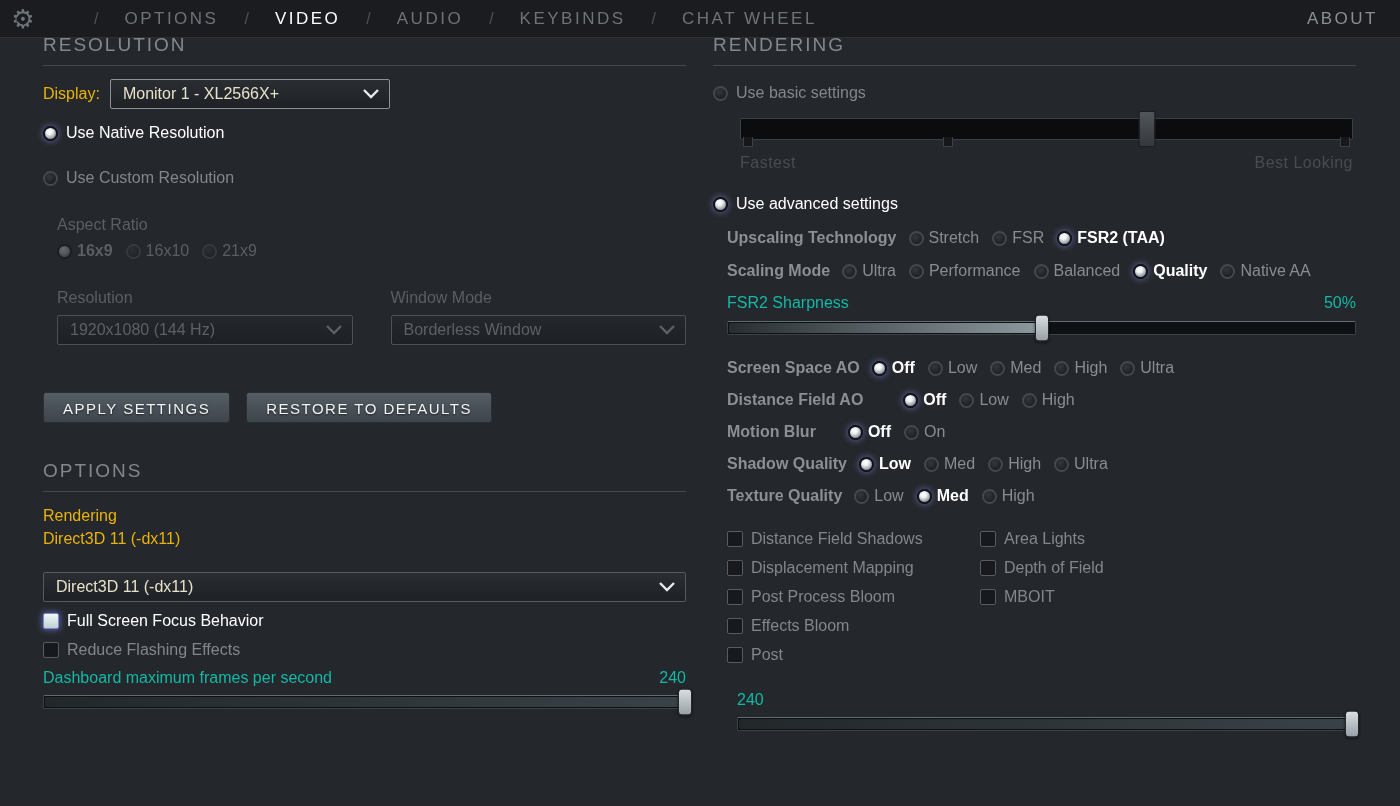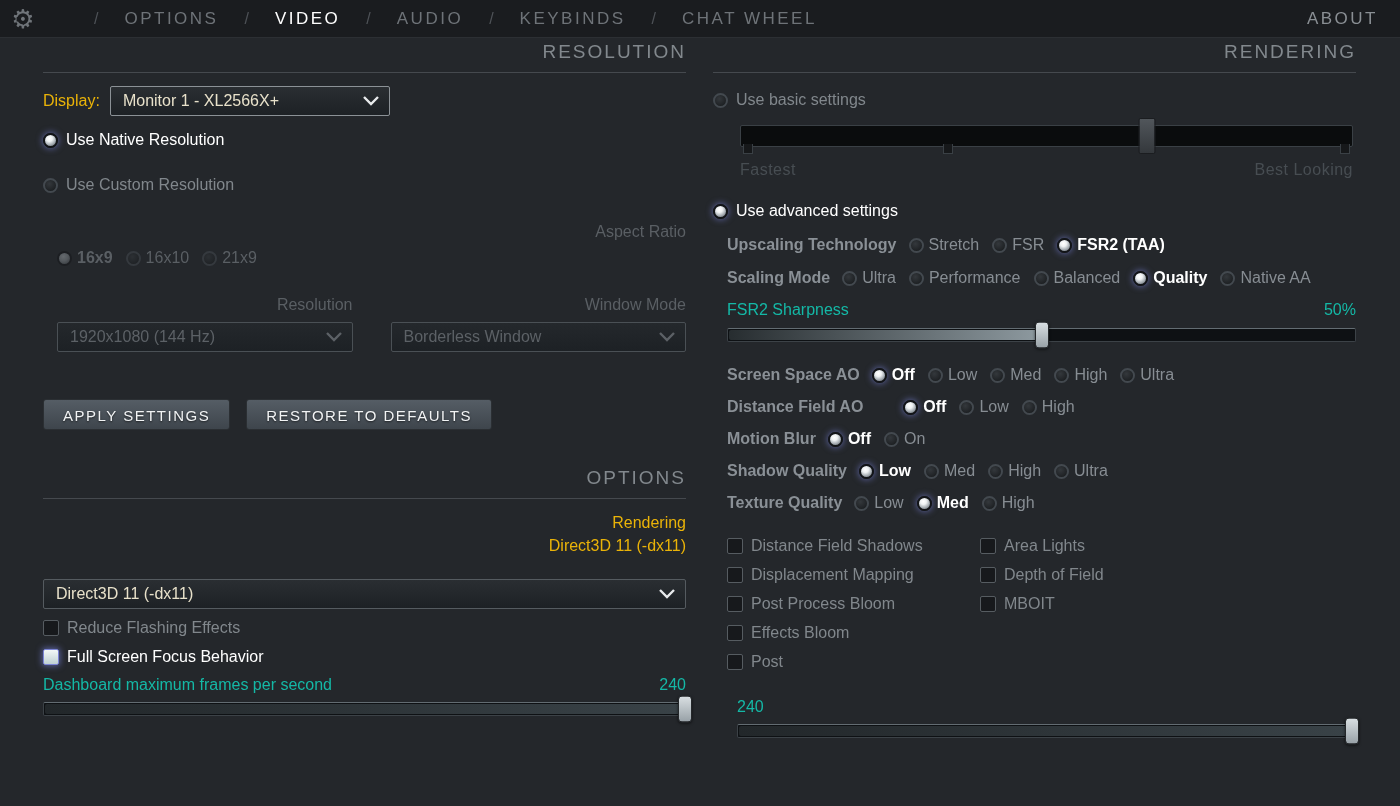--- a/index.html
+++ b/index.html
@@ -27,21 +27,21 @@
   .nav-tabs { display:flex; align-items:center; margin-left:28px; }
   .nav-slash { color:#4e5257; font-size:16px; margin:0 26px; }
   .nav-tab {
     font-size:17px; letter-spacing:2.5px; color:#6e7378; cursor:pointer;
     white-space:nowrap;
   }
   .nav-tab.active { color:#ffffff; }
   .nav-about { margin-left:auto; font-size:17px; letter-spacing:2.5px; color:#8a8f94; cursor:pointer; }
 
   
-  .col { position:absolute; top:41px;text-align:right; }
+  .col { position:absolute; top:34px; }
   .col-left  { left:43px;  width:643px; }
   .col-right { left:713px; width:643px; }
 
   .sec-head {
     font-size:19px; letter-spacing:2px; color:#82888d;
     padding-bottom:9px; border-bottom:1px solid #45494e;
   }
 
   
   .cream { color:#eab308; }
@@ -245,26 +245,26 @@
 
   <div class="dd" style="margin-top:24px; border-color:#555b60;">
     <span class="dd-text">Direct3D 11 (-dx11)</span>
     <span><svg width="16" height="10" viewBox="0 0 16 10">
           <polyline points="1,1 8,8 15,1" fill="none" stroke="#e8eaec" stroke-width="2.4"></polyline>
         </svg></span>
   </div>
 
   <div style="margin-top:9px;">
       <div class="chk-item">
+        <span class="cbox checked"></span>
+        <span class="clbl bright">Full Screen Focus Behavior</span>
+      </div>
+      <div class="chk-item">
         <span class="cbox"></span>
         <span class="clbl">Reduce Flashing Effects</span>
-      </div>
-      <div class="chk-item">
-        <span class="cbox checked"></span>
-        <span class="clbl bright">Full Screen Focus Behavior</span>
       </div>
     </div>
 
   <div class="val-row" style="margin-top:6px;">
     <span>Dashboard maximum frames per second</span>
     <span>240</span>
   </div>
   <div class="slider" style="margin-top:8px;">
       <span class="fill subtle" style="width: calc(100% - 2px);"></span>
       <span class="handle" style="left: 100%;"></span>
@@ -390,21 +390,21 @@
           <span class="radio"></span>
           <span class="olbl">Low</span>
         </span>
         <span class="opt">
           <span class="radio"></span>
           <span class="olbl">High</span>
         </span>
       </span>
   </div>
 
-  <div class="setting-row" style="margin-top:14px;">
+  <div class="setting-row" style="margin-top:14px;gap:20px;">
     <span class="row-label">Motion Blur</span>
     <span class="opts">
         <span class="opt">
           <span class="radio sel"></span>
           <span class="olbl sel">Off</span>
         </span>
         <span class="opt">
           <span class="radio"></span>
           <span class="olbl">On</span>
         </span>

